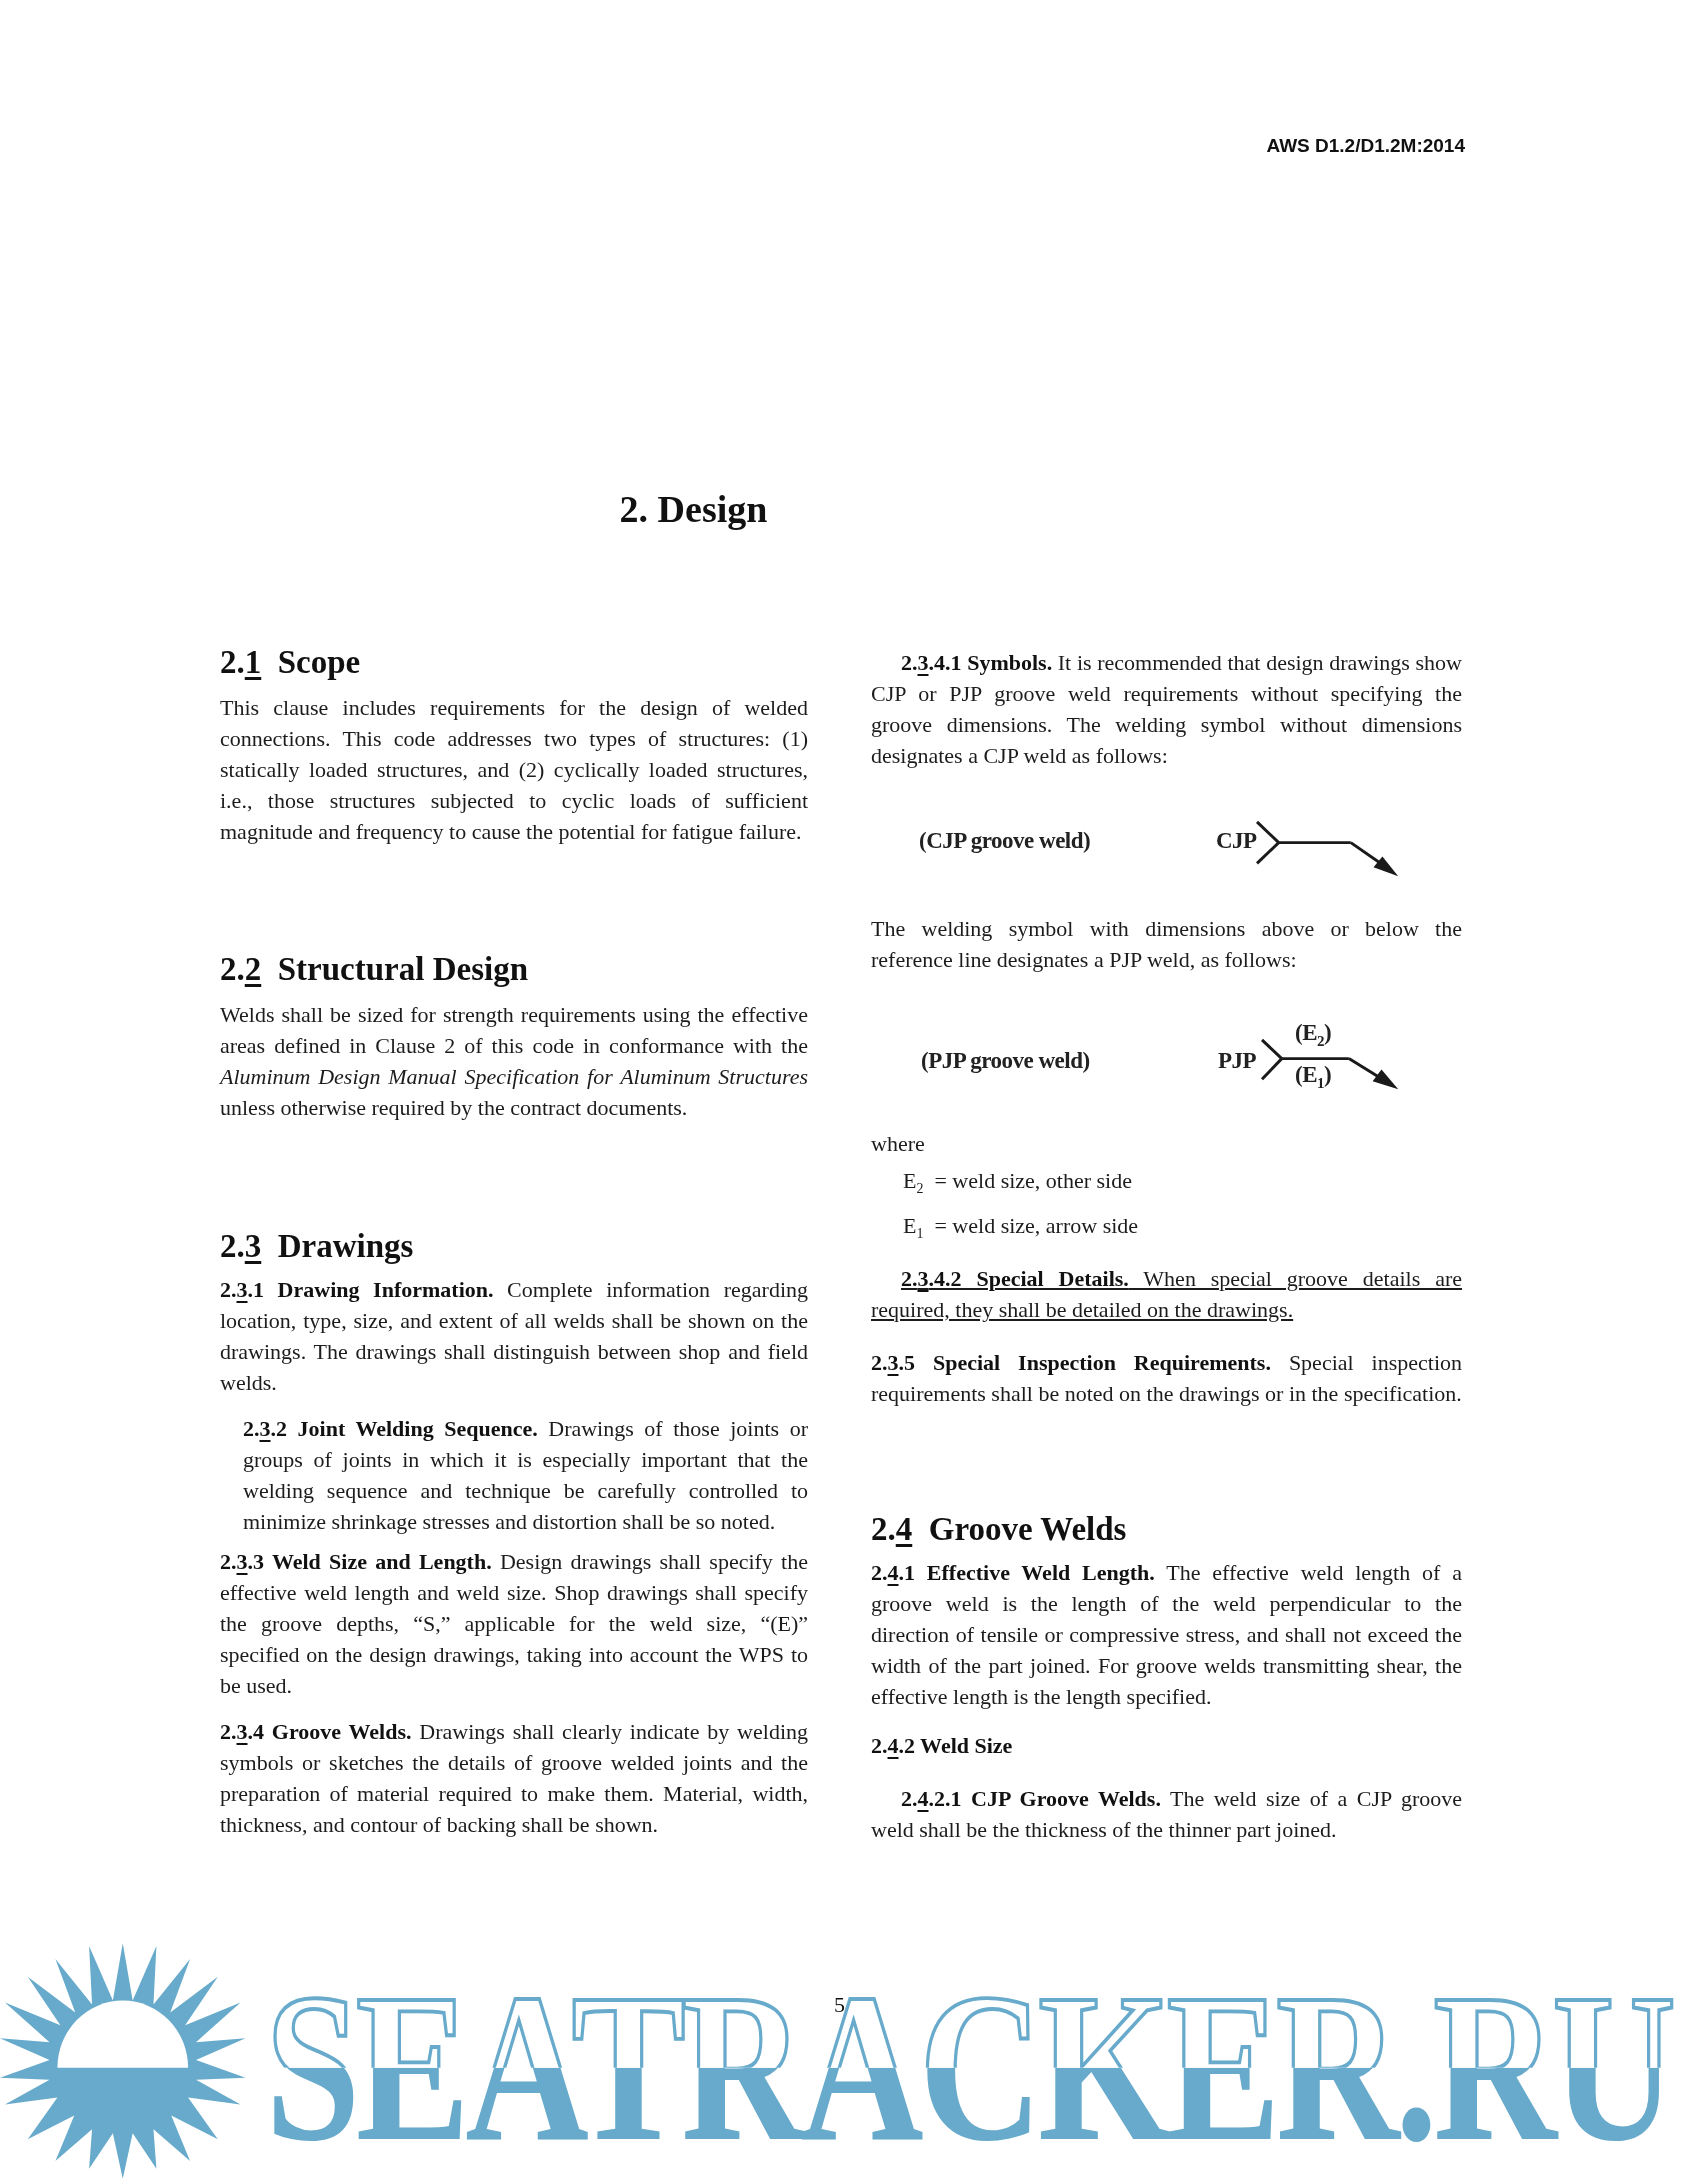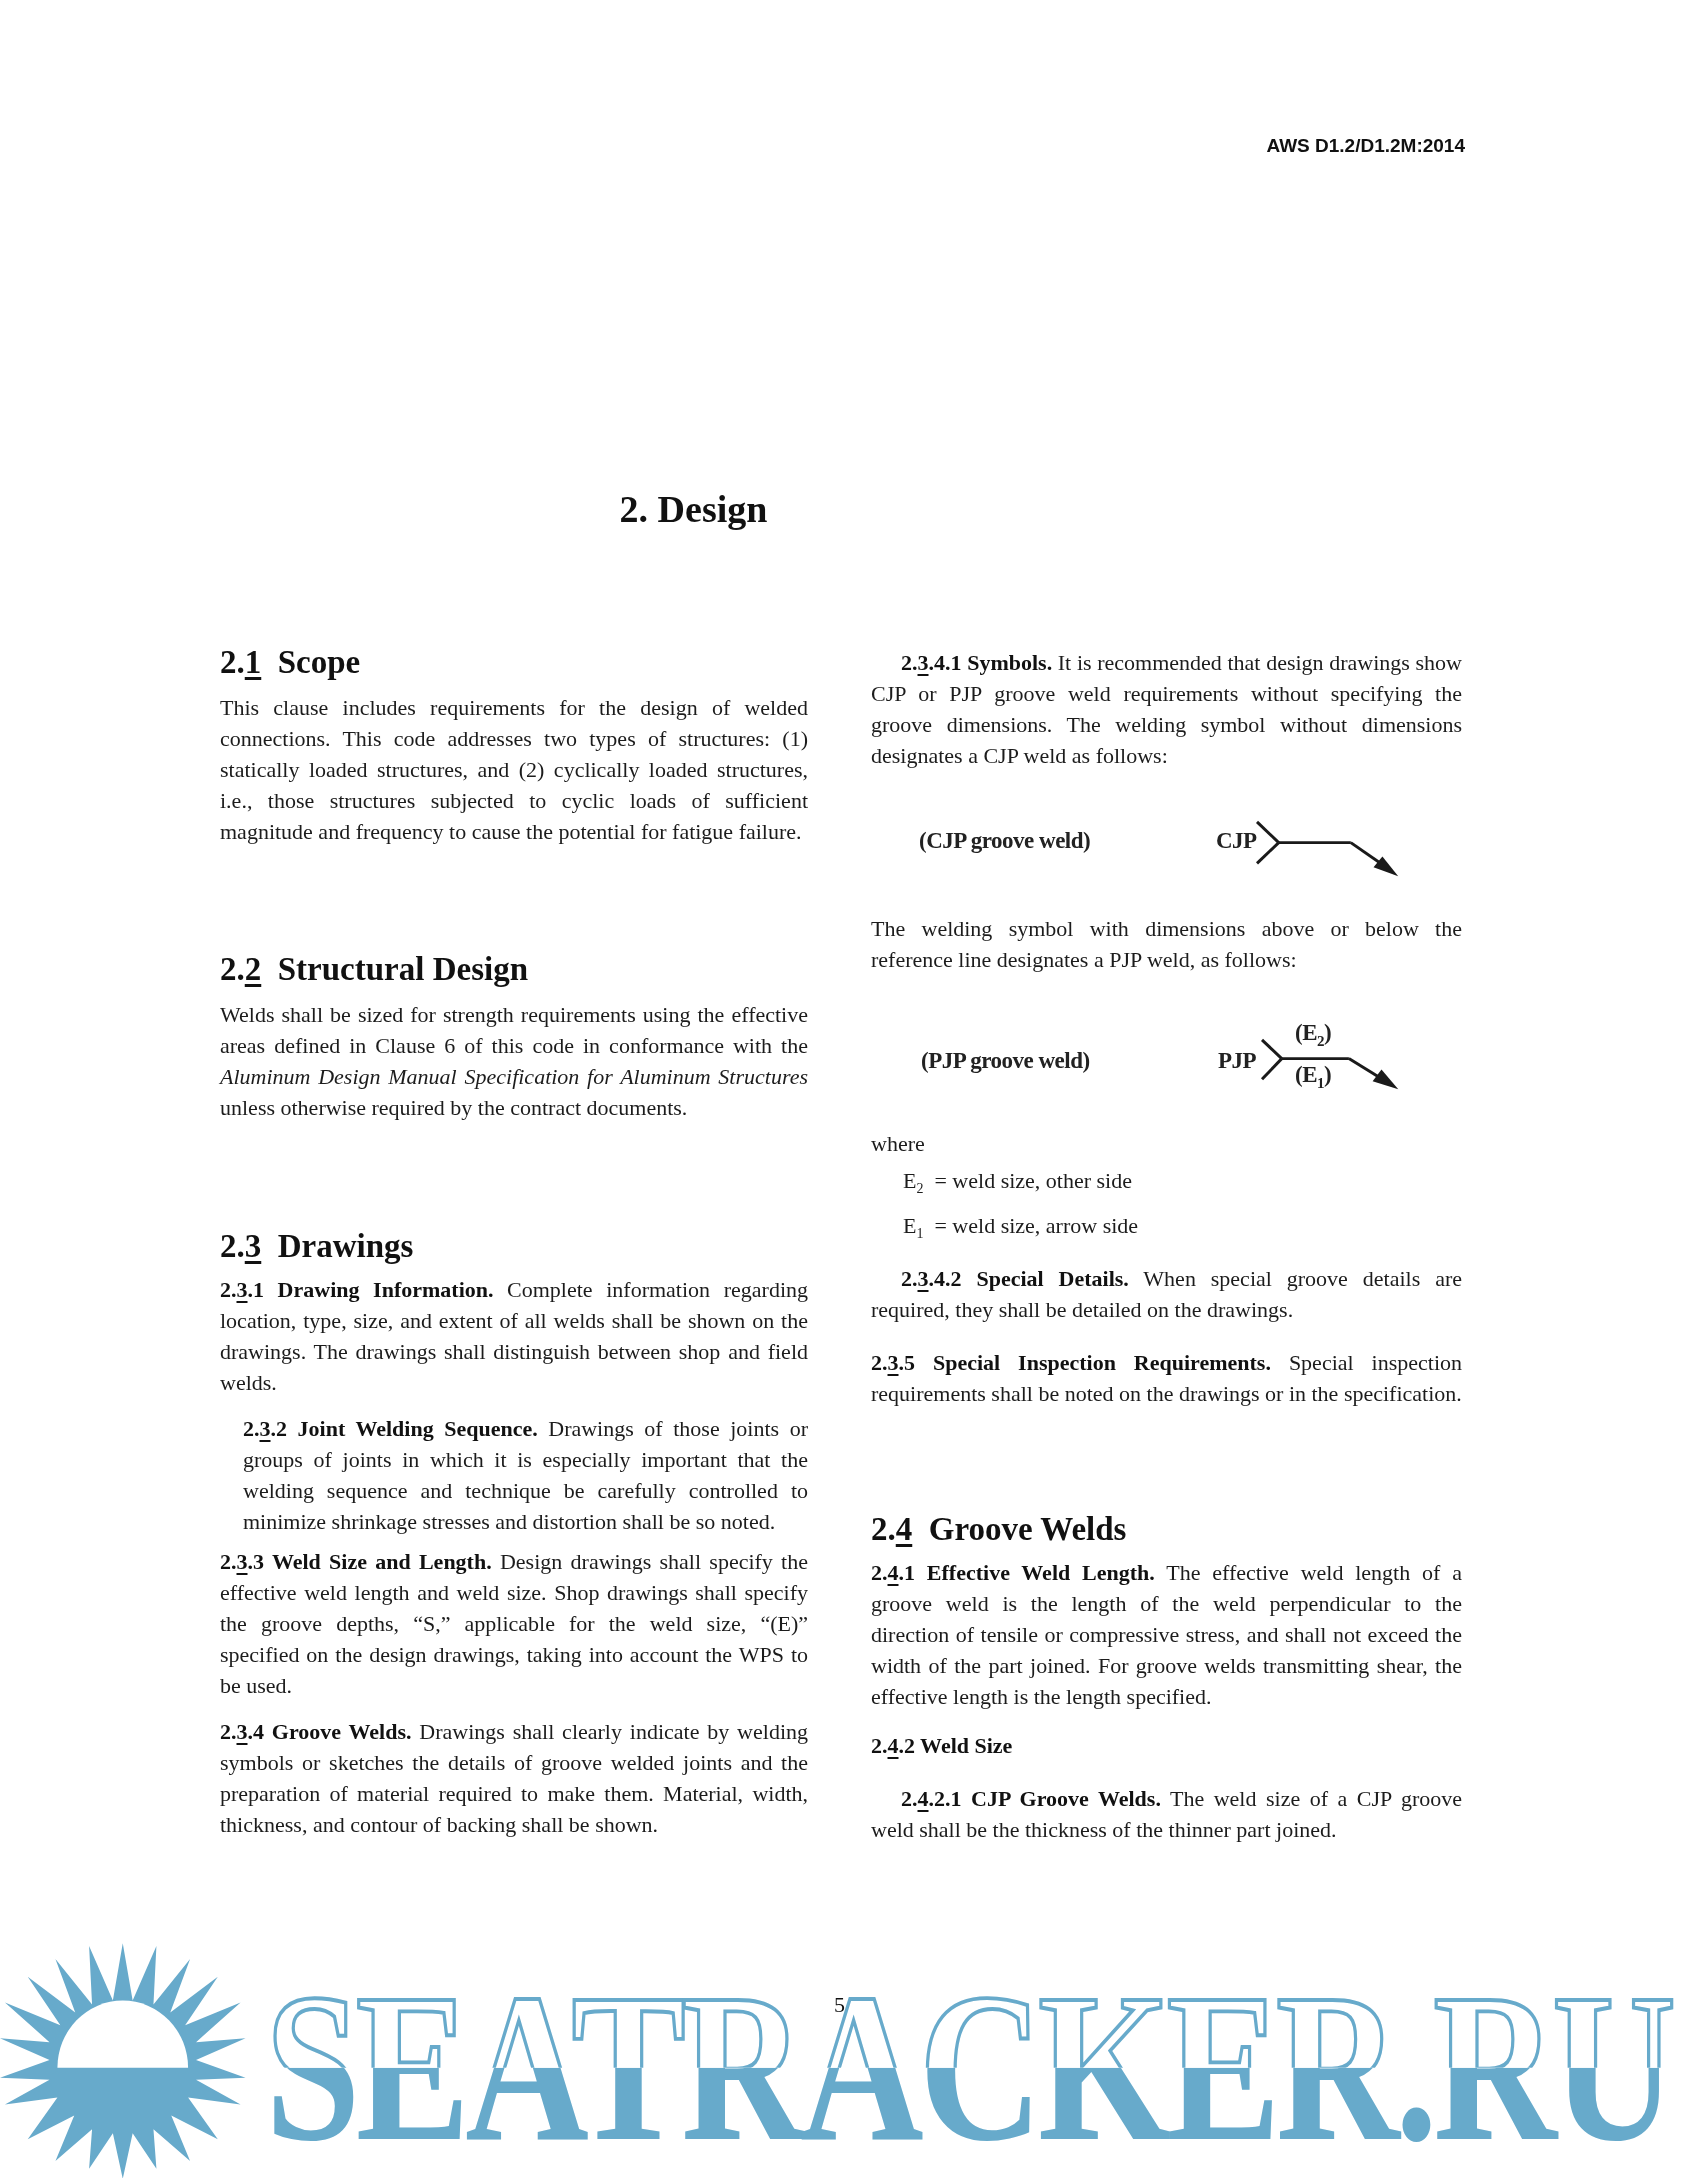--- a/index.html
+++ b/index.html
@@ -34,21 +34,21 @@
 
 <div class="col col-left">
 
   <div class="block" style="top:642px;">
     <h2><span>2.</span><span class="num-u">1</span>&nbsp; <span>Scope</span></h2>
     <p class="para" style="margin-top:10px;">This clause includes requirements for the design of welded connections. This code addresses two types of structures: (1) statically loaded structures, and (2) cycli­cally loaded structures, i.e., those structures subjected to cyclic loads of sufficient magnitude and frequency to cause the potential for fatigue failure.</p>
   </div>
 
   <div class="block" style="top:949px;">
     <h2><span>2.</span><span class="num-u">2</span>&nbsp; <span>Structural Design</span></h2>
-    <p class="para" style="margin-top:10px;"><span>Welds shall be sized for strength requirements using the effective areas defined in Clause 6 of this code in con­formance with the </span><i>Aluminum Design Manual Specifica­tion for Aluminum Structures</i><span> unless otherwise required by the contract documents.</span></p>
+    <p class="para" style="margin-top:10px;"><span>Welds shall be sized for strength requirements using the effective areas defined in Clause 2 of this code in con­formance with the </span><i>Aluminum Design Manual Specifica­tion for Aluminum Structures</i><span> unless otherwise required by the contract documents.</span></p>
   </div>
 
   <div class="block" style="top:1226px;">
     <h2><span>2.</span><span class="num-u">3</span>&nbsp; <span>Drawings</span></h2>
 
     <p class="para" style="margin-top:8px;"><b><span>2.</span><span class="num-u">3</span><span>.1 Drawing Information.</span></b><span> Complete information regarding location, type, size, and extent of all welds shall be shown on the drawings. The drawings shall dis­tinguish between shop and field welds.</span></p>
 
     <p class="para" style="margin-top:15px;margin-left:23px;"><b><span>2.</span><span class="num-u">3</span><span>.2 Joint Welding Sequence.</span></b><span> Drawings of those joints or groups of joints in which it is especially important that the welding sequence and technique be carefully controlled to minimize shrinkage stresses and distortion shall be so noted.</span></p>
 
     <p class="para" style="margin-top:9px;"><b><span>2.</span><span class="num-u">3</span><span>.3 Weld Size and Length.</span></b><span> Design drawings shall specify the effective weld length and weld size. Shop drawings shall specify the groove depths, “S,” applicable for the weld size, “(E)” specified on the design drawings, taking into account the WPS to be used.</span></p>
@@ -88,21 +88,21 @@
     <span class="label" style="left:424px; top:0px; font-weight:bold;text-align:right;"><span>(E</span><sub style="font-size:15px;">2</sub><span>)</span></span>
     <span class="label" style="left:424px; top:42px; font-weight:bold;"><span>(E</span><sub style="font-size:15px;">1</sub><span>)</span></span>
   </div>
 
   <div class="block where-list" style="top:1125px;">
     <div>where</div>
     <div class="row"><span>E</span><sub>2</sub>&nbsp; <span>= weld size, other side</span></div>
     <div class="row"><span>E</span><sub>1</sub>&nbsp; <span>= weld size, arrow side</span></div>
   </div>
 
-  <p class="para indent block" style="top:1263px;"><b><span>2.</span><span class="num-u">3</span><span>.4.2 Special Details.</span></b><span> When special groove details are required, they shall be detailed on the drawings.</span></p>
+  <p class="para indent block" style="top:1263px;text-decoration:underline;"><b><span>2.</span><span class="num-u">3</span><span>.4.2 Special Details.</span></b><span> When special groove details are required, they shall be detailed on the drawings.</span></p>
 
   <p class="para block" style="top:1347px;"><b><span>2.</span><span class="num-u">3</span><span>.5 Special Inspection Requirements.</span></b><span> Special inspec­tion requirements shall be noted on the drawings or in the specification.</span></p>
 
   <div class="block" style="top:1509px;">
     <h2><span>2.</span><span class="num-u">4</span>&nbsp; <span>Groove Welds</span></h2>
 
     <p class="para" style="margin-top:8px;"><b><span>2.</span><span class="num-u">4</span><span>.1 Effective Weld Length.</span></b><span> The effective weld length of a groove weld is the length of the weld perpendicular to the direction of tensile or compressive stress, and shall not exceed the width of the part joined. For groove welds transmitting shear, the effective length is the length spec­ified.</span></p>
 
     <p class="para" style="margin-top:18px;"><b><span>2.</span><span class="num-u">4</span><span>.2 Weld Size</span></b></p>
 

